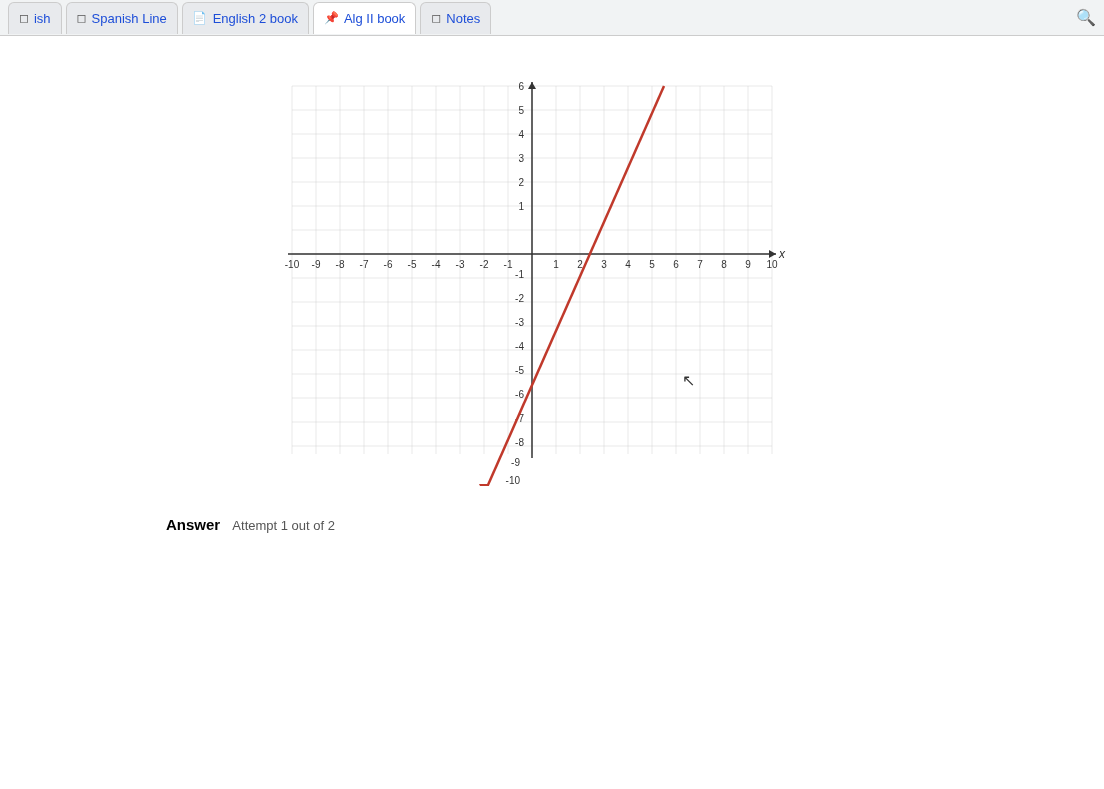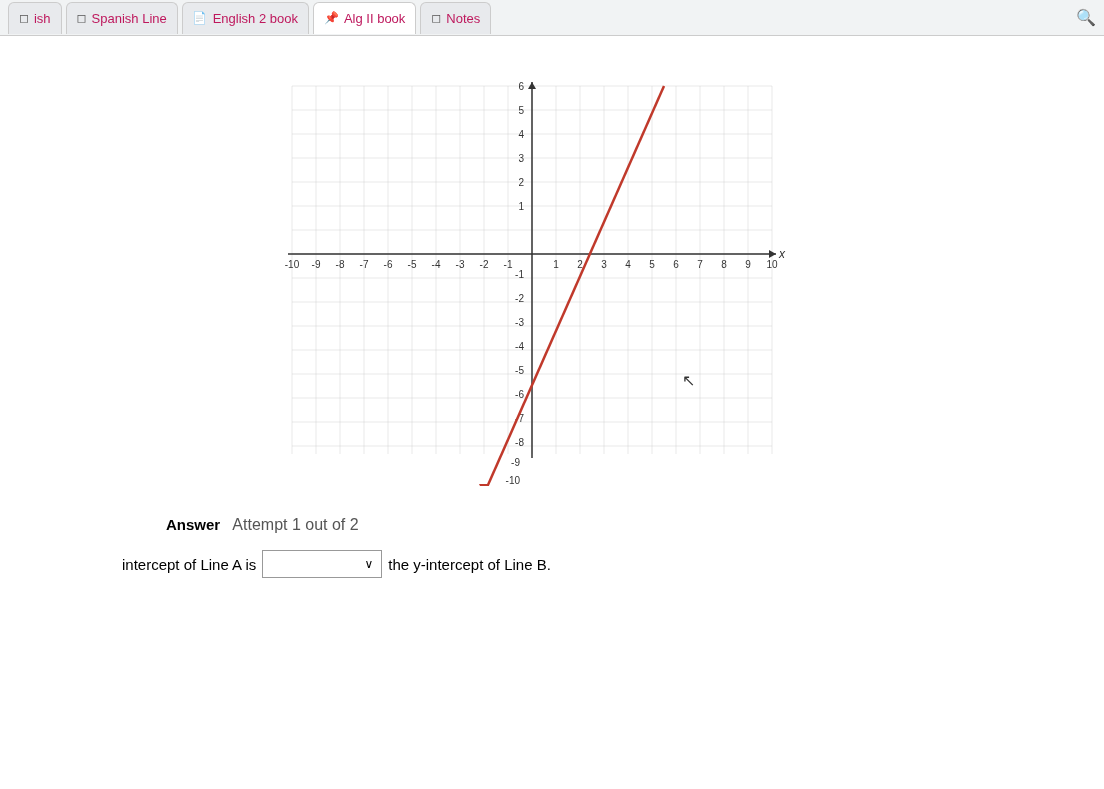--- a/index.html
+++ b/index.html
@@ -35,21 +35,21 @@
       border-bottom: none;
       height: 32px;
     }
     .tab.active {
       background: #fff;
     }
     .tab-icon {
       font-size: 12px;
       color: #555;
     }
-    .tab-label { color: #be185d; }
+    .tab-label { color: #1d4ed8; }
 
     .search-icon-top {
       margin-left: auto;
       font-size: 16px;
       color: #555;
       cursor: pointer;
     }
 
     
     .main-content {
@@ -73,21 +73,21 @@
     .answer-section {
       margin-top: 30px;
       width: 900px;
       padding: 0 20px;
     }
     .answer-label {
       font-size: 15px;
       margin-bottom: 16px;
     }
     .answer-label strong { font-weight: bold; margin-left: 44px; }
-    .answer-label span { color: #555; font-size: 16px; margin-left: 8px; }
+    .answer-label span { color: #555; font-size: 13px; margin-left: 8px; }
 
     .answer-line {
       font-size: 15px;
       margin-bottom: 12px;
       display: flex;
       align-items: center;
       flex-wrap: wrap;
       gap: 6px;
     }
     .input-box {
@@ -263,22 +263,15 @@
     </svg>
   </div>
 
   <div class="answer-section">
     <div class="answer-label">
       <strong>Answer</strong>
       <span>Attempt 1 out of 2</span>
     </div>
 
 
-    <div class="answer-line">
-      <span>intercept of Line A is</span>
-      <div class="select-box">
-        <span></span>
-      </div>
-      <span>the y-intercept of Line B.</span>
-    </div>
   </div>
 
 </div>
 
 </body></html>

